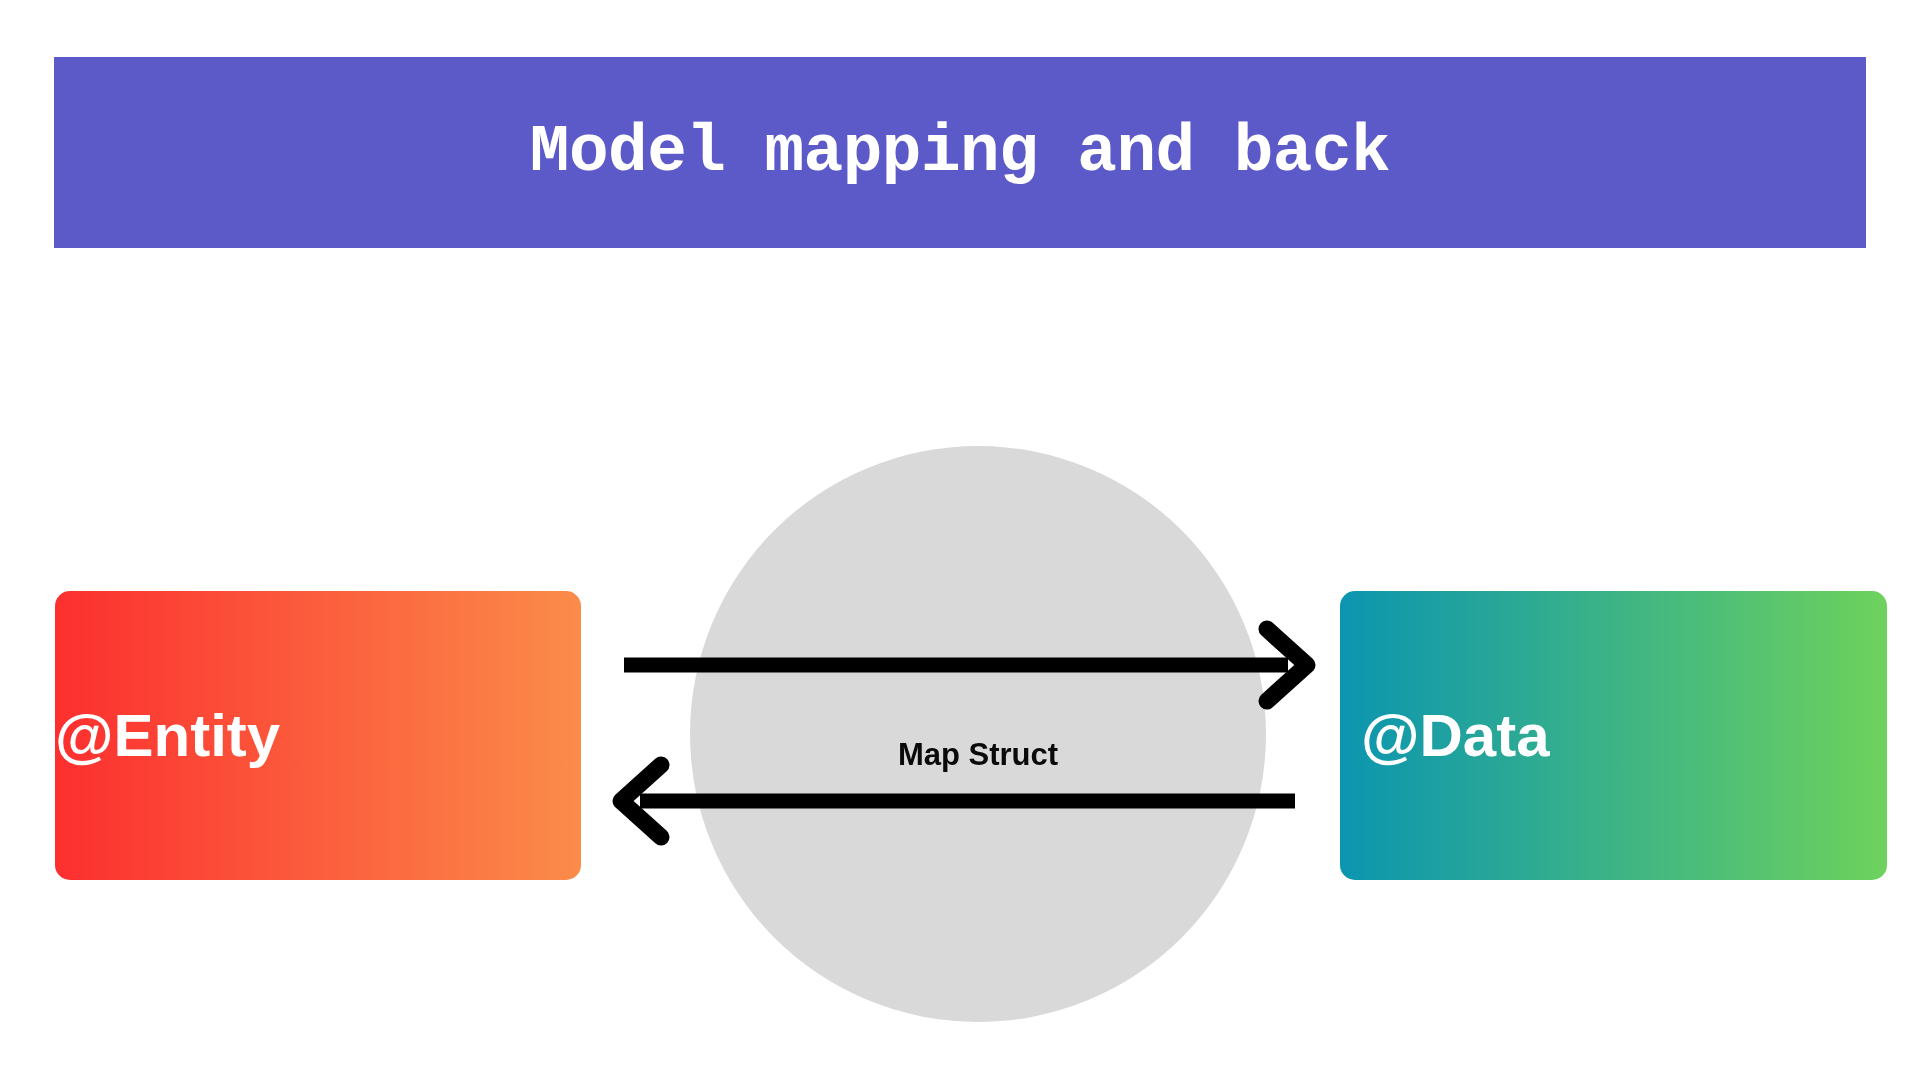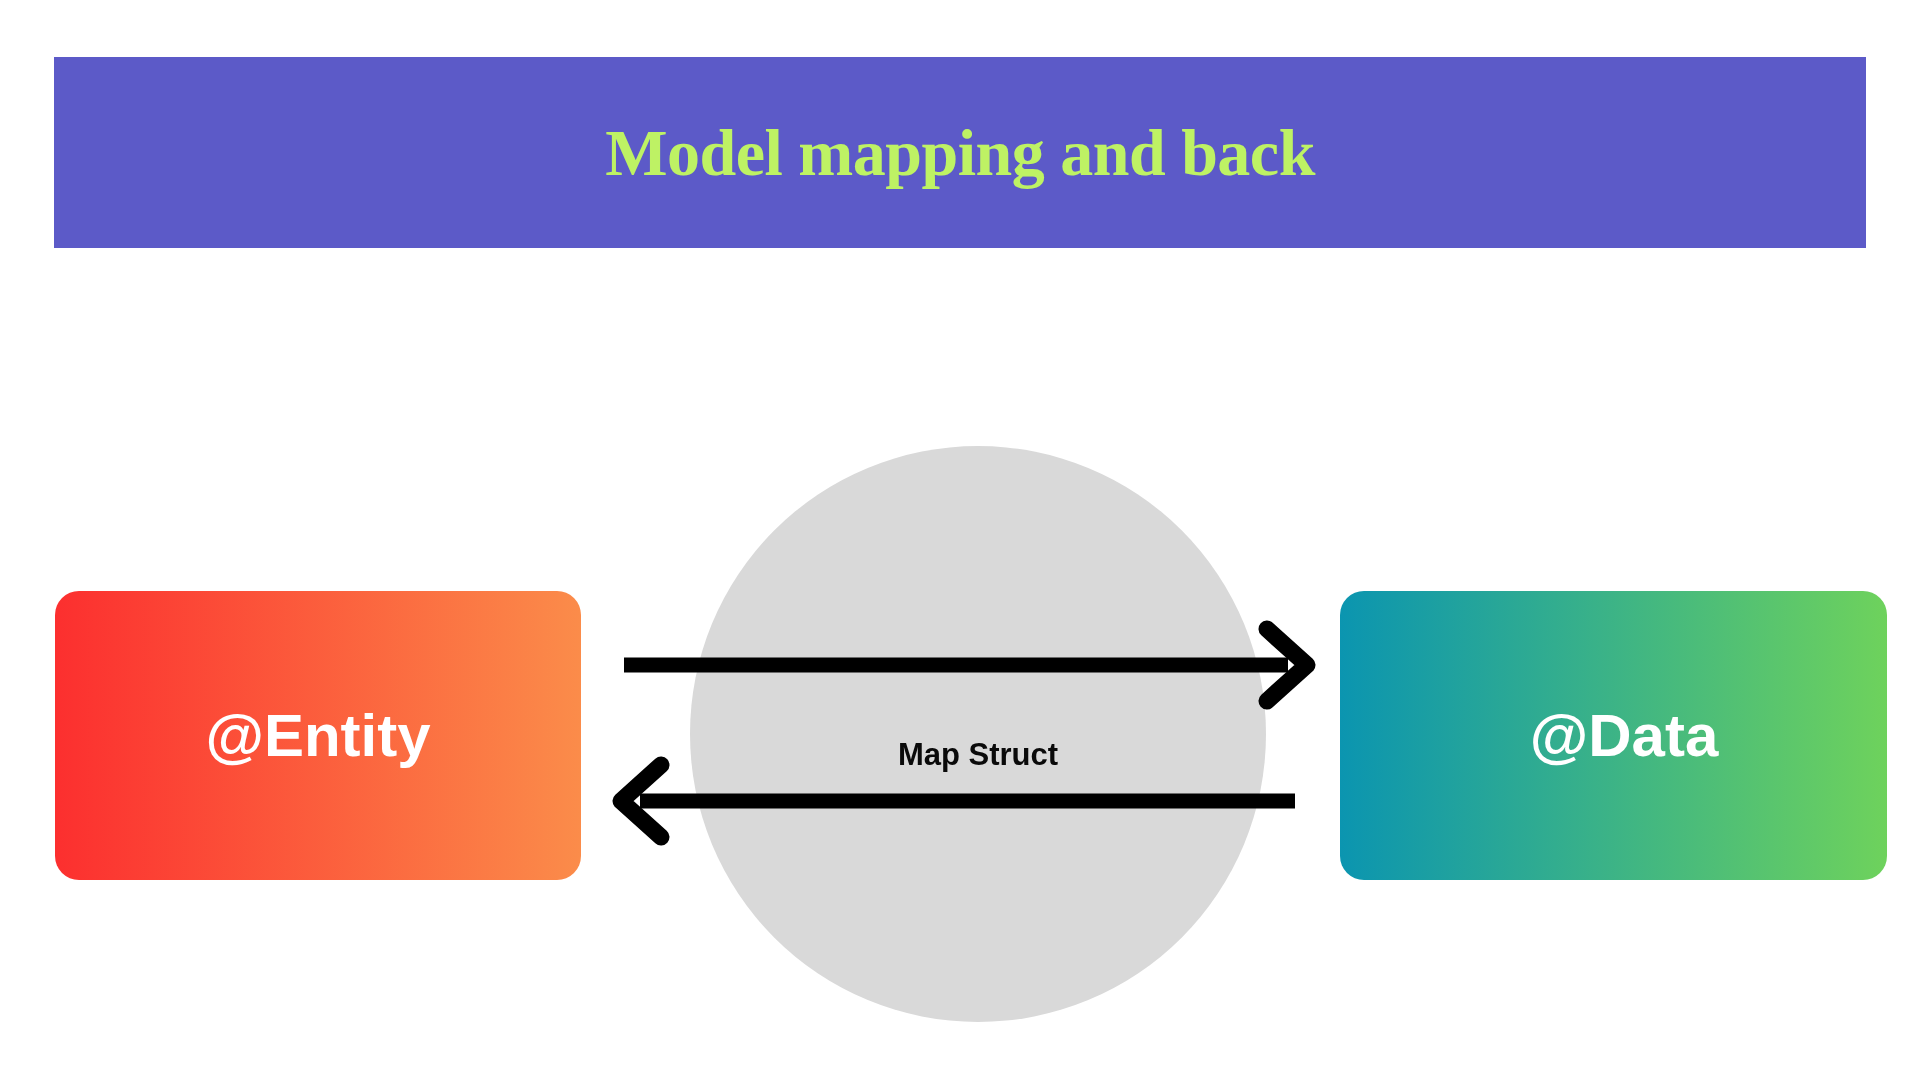--- a/index.html
+++ b/index.html
@@ -25,27 +25,27 @@
     left: 54px;
     top: 57px;
     width: 1812px;
     height: 191px;
     background: #5c5ac8;
     display: flex;
     align-items: center;
     justify-content: center;
   }
   #title-text {
-    color: #bef264;
+    color: #ffffff;
     font-size: 66px;
     font-weight: bold;
     letter-spacing: -0.5px;
     line-height: 1;
     white-space: nowrap;
-    font-family: Liberation Serif, serif;
+    font-family: Liberation Mono, monospace;
   }
 
   
   #hub-circle {
     position: absolute;
     left: 690px;
     top: 446px;
     width: 576px;
     height: 576px;
     border-radius: 50%;
@@ -64,24 +64,24 @@
     font-family: "Liberation Sans", sans-serif;
     margin-top: 40px;
   }
 
   
   .card {
     position: absolute;
     top: 591px;
     width: 526px;
     height: 289px;
-    border-radius: 24px;
+    border-radius: 15px;
     display: flex;
     align-items: center;
-    justify-content: center;
+    justify-content: flex-start;
     z-index: 3;
   }
   #card-entity {
     left: 55px;
     background: linear-gradient(90deg, #fc2f2f 0%, #fb8c4a 100%);
   }
   #card-data {
     left: 1340px;
     background: linear-gradient(90deg, #0b95b0 0%, #6ed25c 100%);
     padding-left: 21px;

